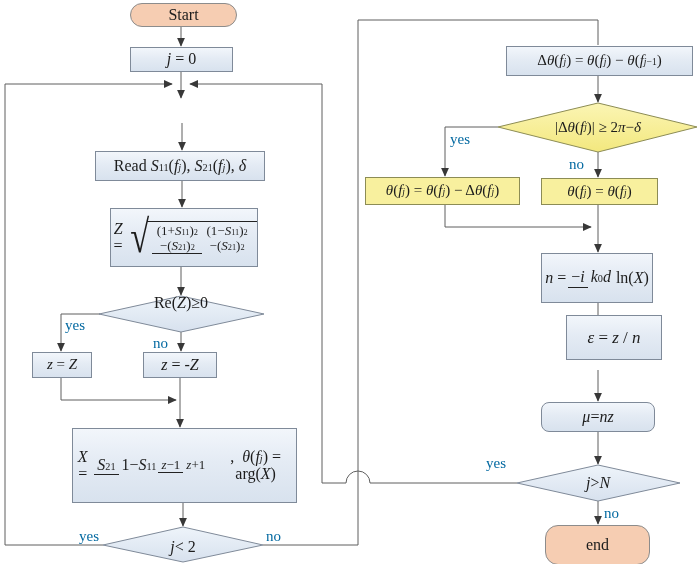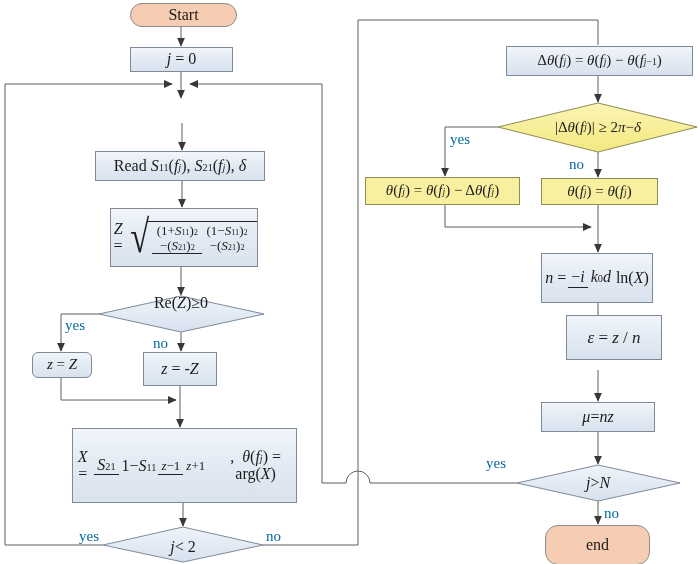--- a/index.html
+++ b/index.html
@@ -18,21 +18,21 @@
   .lbl{position:absolute;font-size:15px;line-height:1;color:#0369a1;}
 
   i{font-style:italic;}
   sub{font-size:64%;vertical-align:-22%;line-height:0;}
   sup{font-size:64%;vertical-align:38%;line-height:0;}
 
   .frac{display:inline-flex;flex-direction:row;text-align:center;
         vertical-align:middle;margin:0 2px;line-height:1.15;}
   .frac>.num{border-bottom:1px solid #222;padding:0 3px;}
   .frac>.den{padding:0 3px;}
-  .denrow{display:inline-flex;align-items:flex-end;}
+  .denrow{display:inline-flex;align-items:center;}
   .sqrt{display:inline-flex;align-items:center;margin-left:2px;}
   .radsym{font-style:normal;font-size:46px;line-height:0.82;transform:scaleX(.75);
           margin-right:-5px;position:relative;top:-1px;}
   .radbody{border-top:1.4px solid #222;padding:2px 3px 0 3px;}
   .fs13{font-size:13px;}
   .fs16{font-size:16px;}
   .fs17{font-size:17px;}
 </style>
 </head>
 <body>
@@ -106,25 +106,25 @@
       <span class="radsym">√</span>
       <span class="radbody">
         <span class="frac fs13">
           <span class="num">(1+<i>S</i><sub>11</sub>)<sup>2</sup> −(<i>S</i><sub>21</sub>)<sup>2</sup></span>
           <span class="den">(1−<i>S</i><sub>11</sub>)<sup>2</sup> −(<i>S</i><sub>21</sub>)<sup>2</sup></span>
         </span>
       </span>
     </span>
   </div>
 
-  <div class="node rect" style="left:32px;top:352px;width:60px;height:26px;border-radius:6px;">
+  <div class="node rect" style="left:32px;top:352px;width:60px;height:26px;">
     <span><i>z</i> = <i>Z</i></span>
   </div>
 
-  <div class="node rect fs16" style="left:143px;top:352px;width:74px;height:34px;">
+  <div class="node rect fs16" style="left:143px;top:352px;width:74px;height:26px;">
     <span><i>z</i> = -<i>Z</i></span>
   </div>
 
   <div class="node rect fs16" style="left:72px;top:428px;width:225px;height:75px;">
     <span><i>X</i> =</span>
     <span class="frac">
       <span class="num"><i>S</i><sub>21</sub></span>
       <span class="den denrow">
         <span>1−<i>S</i><sub>11</sub></span>
         <span class="frac fs13">
@@ -154,21 +154,21 @@
       <span class="num">−<i>i</i></span>
       <span class="den"><i>k</i><sub>0</sub><i>d</i></span>
     </span>
     <span>ln(<i>X</i>)</span>
   </div>
 
   <div class="node rect fs17" style="left:541px;top:315px;width:96px;height:45px;margin-left:25px;">
     <span><i>ε</i> = <i>z</i> / <i>n</i></span>
   </div>
 
-  <div class="node rect fs16" style="left:541px;top:402px;width:114px;height:30px;">
+  <div class="node rect fs16" style="left:541px;top:402px;width:114px;height:30px;border-radius:8px;">
     <span><i>μ</i>=<i>nz</i></span>
   </div>
 
   <div class="node terminal" style="left:545px;top:525px;width:105px;height:40px;">
     <span>end</span>
   </div>
 
   <div class="dtext fs16" style="left:106px;top:292px;width:150px;height:22px;">Re(<i>Z</i>)≥0</div>
   <div class="dtext fs16" style="left:123px;top:536px;width:120px;height:22px;"><i>j</i> &lt; 2</div>
   <div class="dtext" style="left:503px;top:114px;width:190px;height:26px;font-family:Liberation Serif, serif;">|Δ<i>θ</i>(<i>f</i><sub><i>j</i></sub>)| ≥ 2<i>π</i> − <i>δ</i></div>

